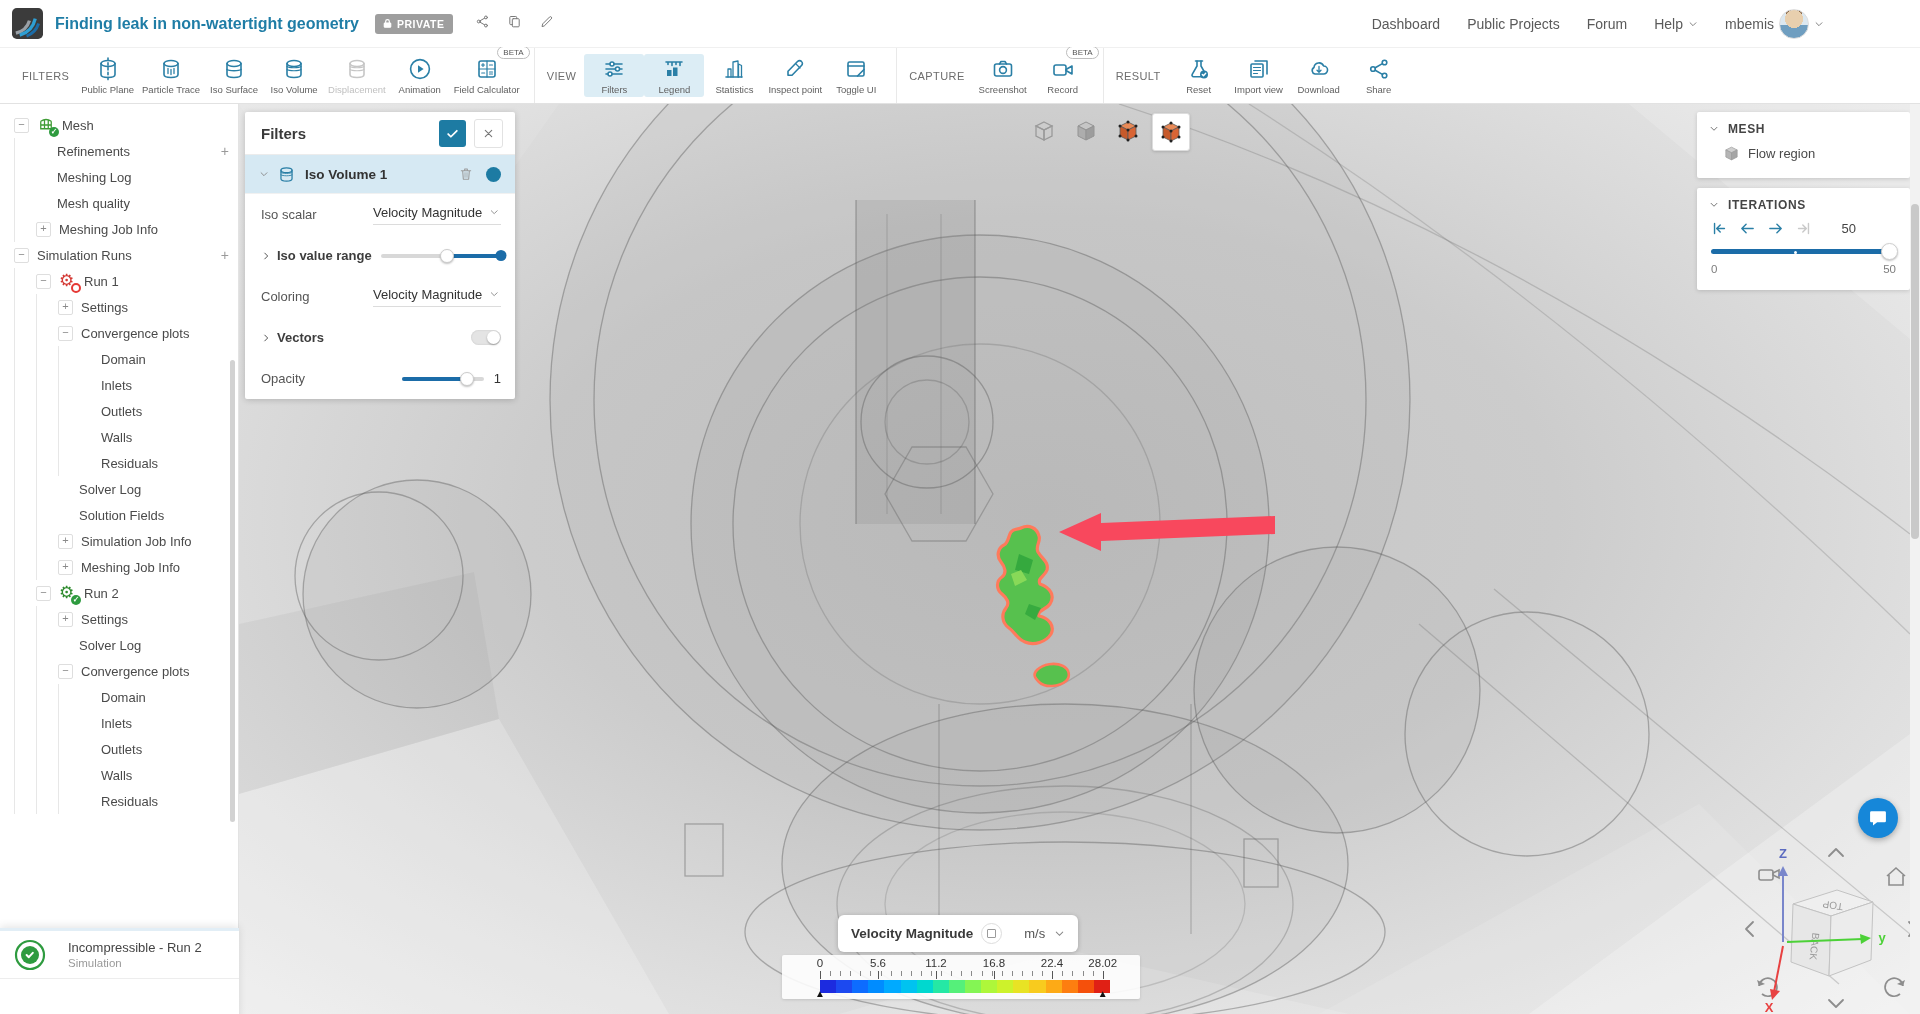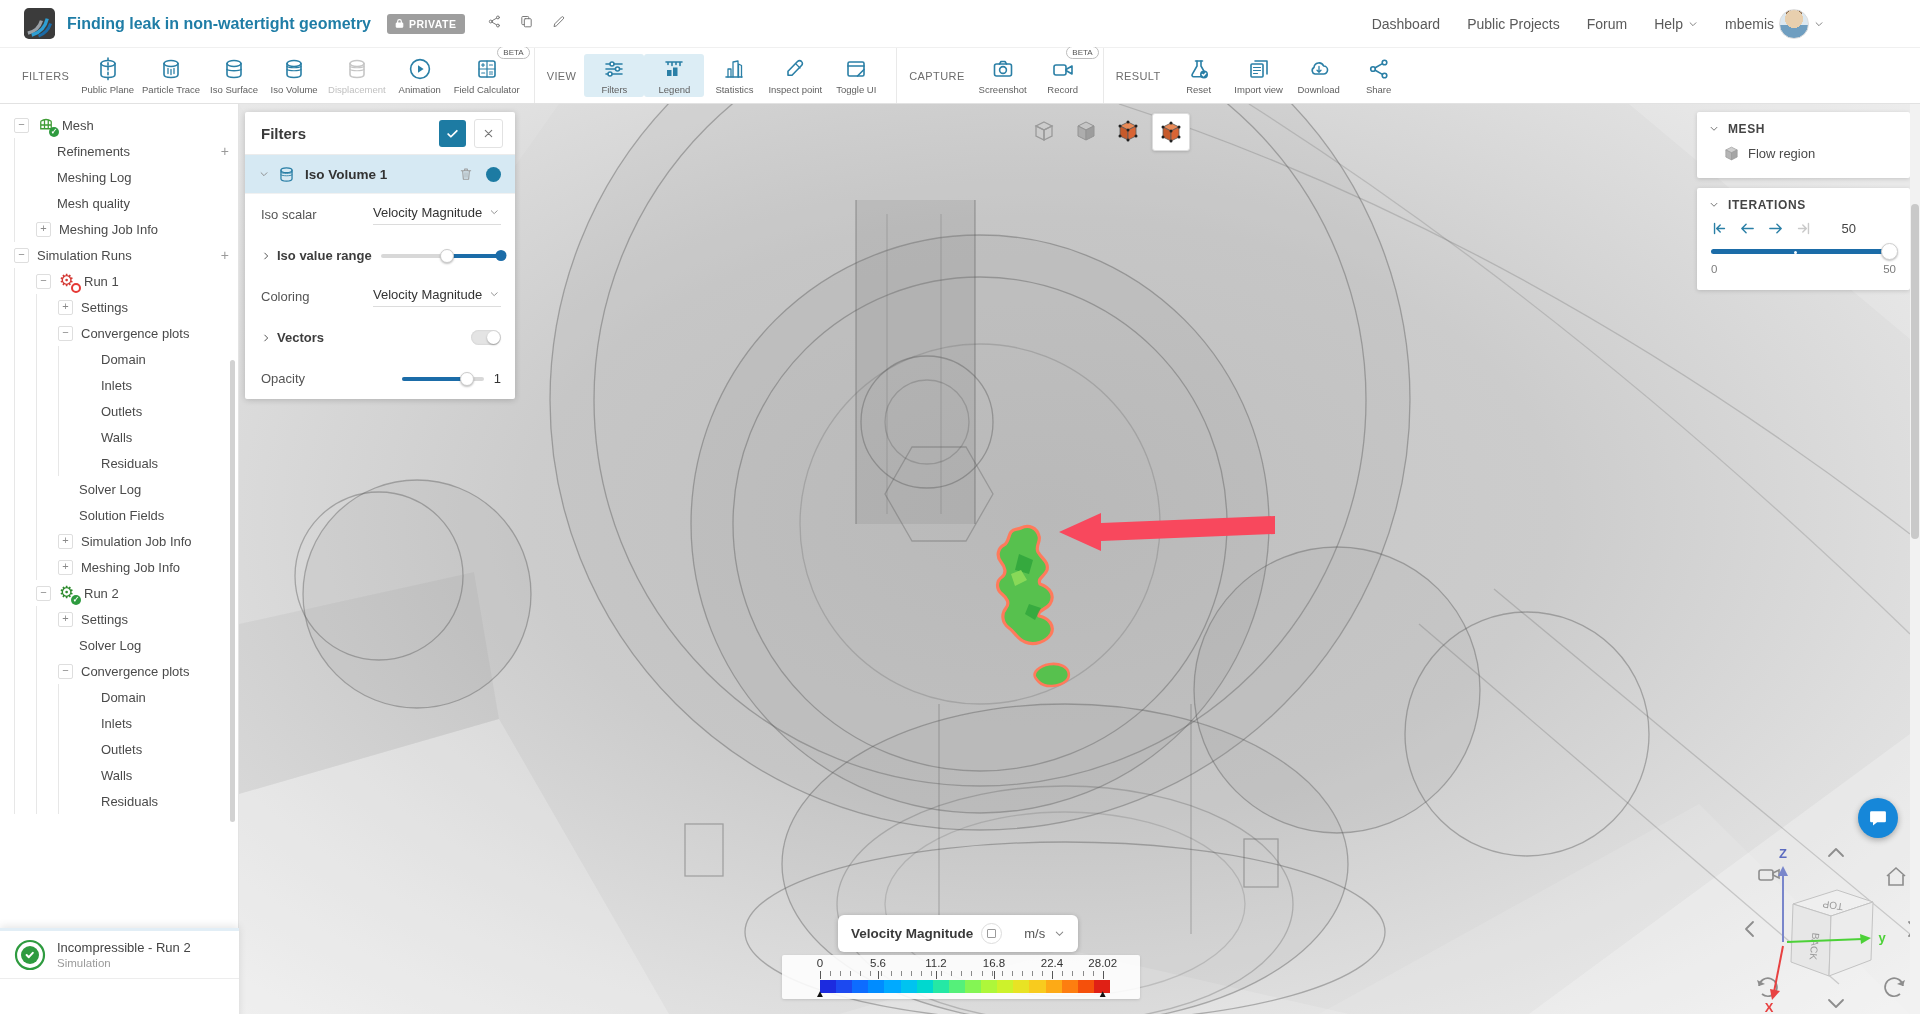--- a/index.html
+++ b/index.html
@@ -1,21 +1,21 @@
 <!DOCTYPE html>
 <html><head>
 <meta charset="utf-8">
 <style>
   html,body{margin:0;padding:0;background:#fff;font-family:"Liberation Sans",sans-serif;}
   #stage{position:relative;width:1920px;height:1014px;overflow:hidden;background:#fff;-webkit-font-smoothing:antialiased;}
   .icon{display:inline-block;line-height:0;color:#2a7fa6;}
   .icon svg{width:100%;height:100%;display:block;}
 
   
-  #header{position:absolute;left:0;top:0;width:1848px;height:47px;background:#fff;display:flex;align-items:center;padding:0 24px 0 24px;box-sizing:border-box;z-index:20;text-align:right;}
+  #header{position:absolute;left:0;top:0;width:1848px;height:47px;background:#fff;display:flex;align-items:center;padding:0 24px 0 12px;box-sizing:border-box;z-index:20;text-align:right;}
   .logo{width:31px;height:31px;}
   .proj-title{margin-left:12px;font-size:16px;font-weight:700;color:#1f7da6;}
   .badge-private{margin-left:16px;background:#9e9e9e;color:#fff;font-size:10.5px;font-weight:700;letter-spacing:.5px;border-radius:3px;padding:4px 9px 4px 7px;display:flex;align-items:center;gap:4px;}
   .badge-private .icon{width:11px;height:11px;color:#fff;}
   .hdr-actions{display:flex;align-items:center;gap:17px;margin-left:22px;}
   .hdr-actions .icon{width:15px;height:15px;color:#7a7a7a;cursor:pointer;}
   .hdr-nav{margin-left:auto;display:flex;align-items:center;gap:27px;font-size:14px;color:#5a5a5a;}
   .hdr-nav .nav-item{cursor:pointer;display:flex;align-items:center;gap:5px;}
   .hdr-nav .icon.chev{width:10px;height:10px;color:#777;}
   .avatar{width:28px;height:28px;border-radius:50%;border:1px solid #ddd;background:
@@ -55,21 +55,21 @@
   .badge.err{background:#fff;border:2.5px solid #e53935;}
   .tree-add{position:absolute;right:10px;color:#9a9a9a;font-size:14px;line-height:14px;}
   .gear-glyph{font-size:17px;line-height:18px;}
   #tree-scrollbar{position:absolute;left:230px;top:256px;width:5px;height:462px;background:#d2d2d2;border-radius:3px;z-index:6;}
 
   
   #job-panel{position:absolute;left:0;top:824px;width:239px;height:86+0px;height:190px;background:#fff;z-index:7;box-shadow:0 -2px 8px rgba(0,0,0,.10);border-top:3px solid #e2eef6;box-sizing:border-box;}
   #job-title{font-size:15px;font-weight:700;color:#3a3a3a;padding:10px 0 8px 14px;border-bottom:1px solid #e8e8e8;}
   .job-row{display:flex;align-items:center;height:47px;padding-left:14px;border-bottom:1px solid #ededed;}
   .job-ico{width:32px;height:32px;flex-shrink:0;}
-  .job-texts{margin-left:11px;}
+  .job-texts{margin-left:22px;}
   .job-name{font-size:13px;color:#444;}
   .job-type{font-size:11.5px;color:#9a9a9a;margin-top:2px;}
 
   
   #filters-panel{position:absolute;left:245px;top:8px;width:270px;background:#fff;border-radius:2px;box-shadow:0 1px 6px rgba(0,0,0,.18);z-index:10;}
   #filters-head{display:flex;align-items:center;height:42px;padding:0 12px 0 16px;border-bottom:1px solid #ececec;}
   #filters-title{font-size:15px;font-weight:700;color:#3a3a3a;flex-grow:1;}
   .fp-apply{width:27px;height:27px;border-radius:3px;background:#1d7ba3;color:#fff;display:flex;align-items:center;justify-content:center;cursor:pointer;margin-right:8px;}
   .fp-apply .icon{width:13px;height:13px;color:#fff;}
   .fp-close{width:27px;height:27px;border-radius:3px;background:#fff;border:1px solid #e2e2e2;color:#777;display:flex;align-items:center;justify-content:center;cursor:pointer;font-size:13px;}

